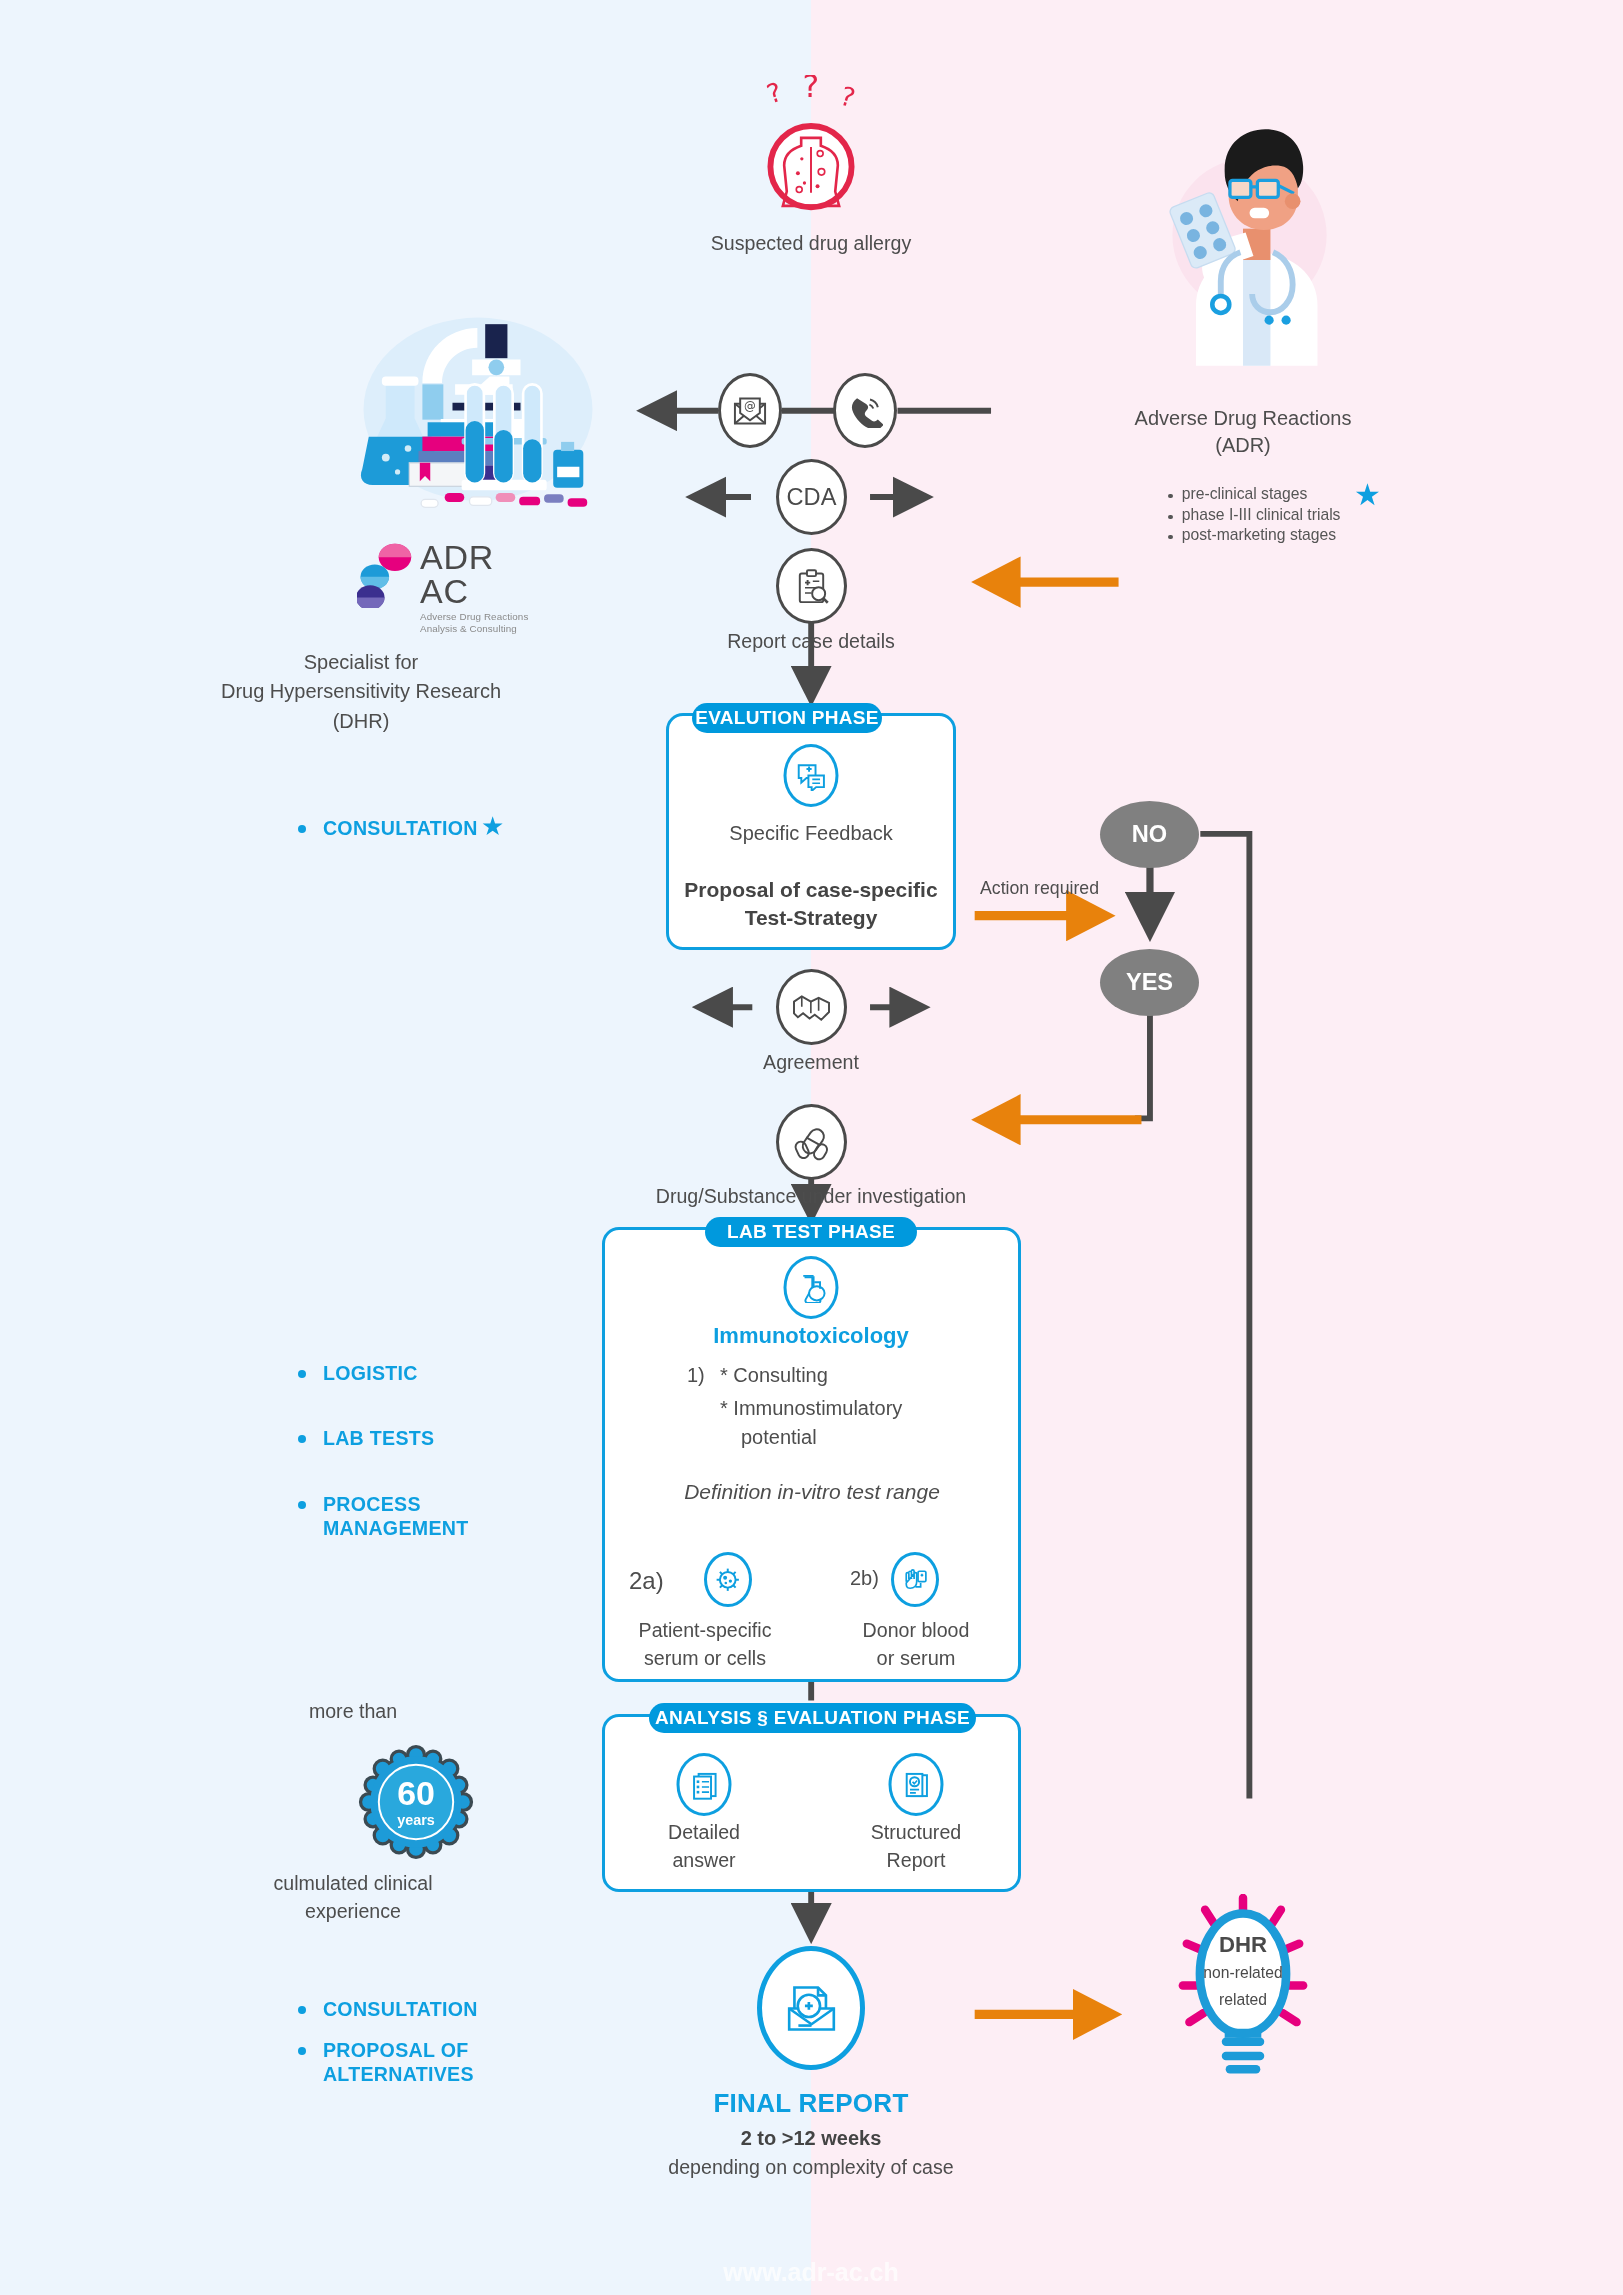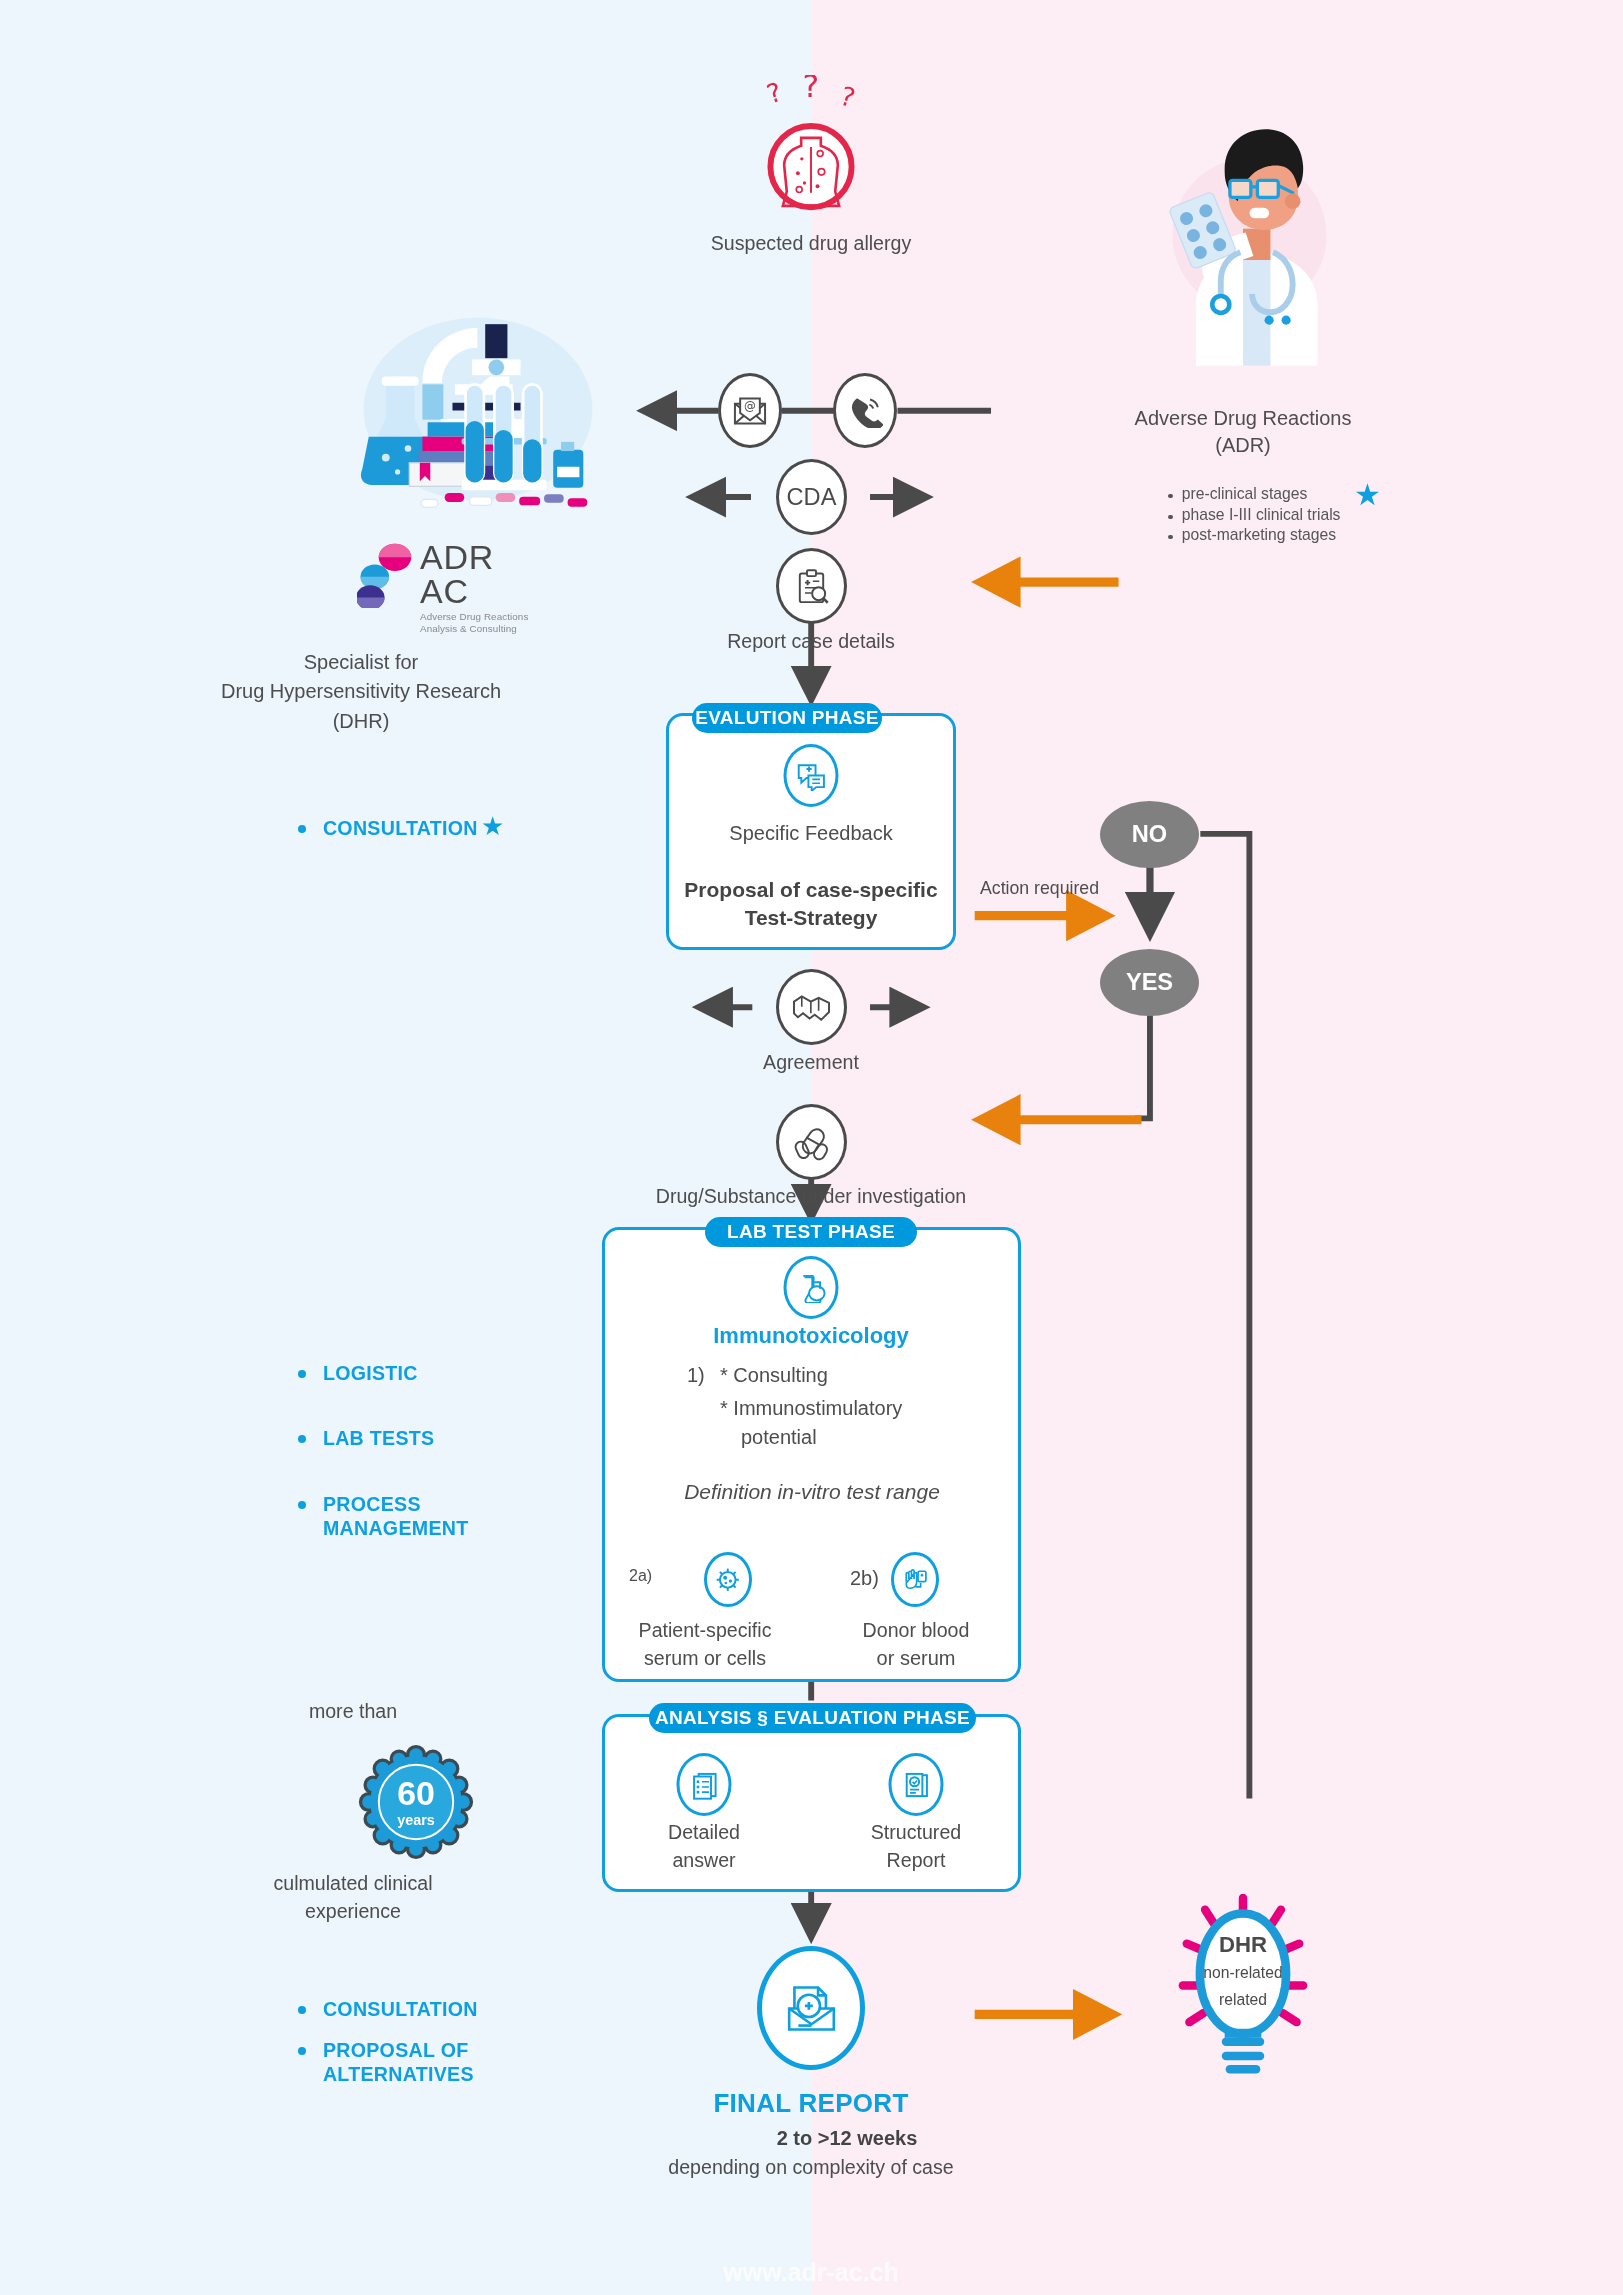--- a/index.html
+++ b/index.html
@@ -433,21 +433,21 @@
   <span>Consulting</span>
 </div>
 <div class="t" style="left:720px;top:1397px;font-size:20px;">
   <span>*</span>
   <span>Immunostimulatory</span>
 </div>
 <div class="t" style="left:741px;top:1426px;font-size:20px;">potential</div>
 
 <div class="t center" style="left:812px;top:1480px;font-size:21px;font-style:italic;">Definition in-vitro test range</div>
 
-<div class="t" style="left:629px;top:1567px;font-size:16px;">2a)</div>
+<div class="t" style="left:629px;top:1567px;font-size:24px;">2a)</div>
 <div style="position:absolute;left:704px;top:1552px;">
   <div class="icirc blueb" style="position:relative;width:48px;height:55px;">
     <svg width="27.5" height="27.5" viewBox="0 0 42 42">
       <circle cx="21" cy="21" r="12" fill="none" stroke="#0d9fe0" stroke-width="3"></circle>
       <circle cx="17" cy="18" r="3" fill="#0d9fe0"></circle>
         <circle cx="25" cy="23" r="2.5" fill="#0d9fe0"></circle>
       <circle cx="18" cy="26" r="2" fill="#0d9fe0"></circle>
       <g stroke="#0d9fe0" stroke-width="3">
         <line x1="21" y1="4" x2="21" y2="9"></line>
           <line x1="21" y1="33" x2="21" y2="38"></line>
@@ -518,21 +518,21 @@
       <path d="M58 16 v12 h12" fill="none" stroke="#0d9fe0" stroke-width="4"></path>
       <path d="M14 48 h68 v32 h-68 z" fill="#fff" stroke="#0d9fe0" stroke-width="4"></path>
       <path d="M14 48 l34 24 l34 -24" fill="none" stroke="#0d9fe0" stroke-width="4"></path>
       <circle cx="44" cy="44" r="17" fill="#fff" stroke="#0d9fe0" stroke-width="4"></circle>
       <path d="M38 44 h12 M44 38 v12" stroke="#0d9fe0" stroke-width="4"></path>
       <path d="M28 74 h20" stroke="#0d9fe0" stroke-width="4"></path>
     </svg>
   </div>
 </div>
 <div class="t center bold blue" style="left:811px;top:2088px;font-size:26px;letter-spacing:0.3px;">FINAL REPORT</div>
-<div class="t center bold" style="left:811px;top:2127px;font-size:20px;color:#444;margin-left:36px;">2 to &gt;12 weeks</div>
+<div class="t center bold" style="left:811px;top:2127px;font-size:20px;color:#444;">2 to &gt;12 weeks</div>
 <div class="t center" style="left:811px;top:2156px;font-size:19.6px;">depending on complexity of case</div>
 
 <div style="position:absolute;left:1243px;top:1894px;transform:translateX(-50%);">
   <svg width="157" height="183" viewBox="0 0 240 280">
     <g stroke="#e6007e" stroke-width="13" stroke-linecap="round">
       <line x1="120" y1="6" x2="120" y2="30"></line>
       <line x1="62" y1="24" x2="76" y2="46"></line>
       <line x1="178" y1="24" x2="164" y2="46"></line>
       <line x1="34" y1="76" x2="58" y2="86"></line>
       <line x1="206" y1="76" x2="182" y2="86"></line>

